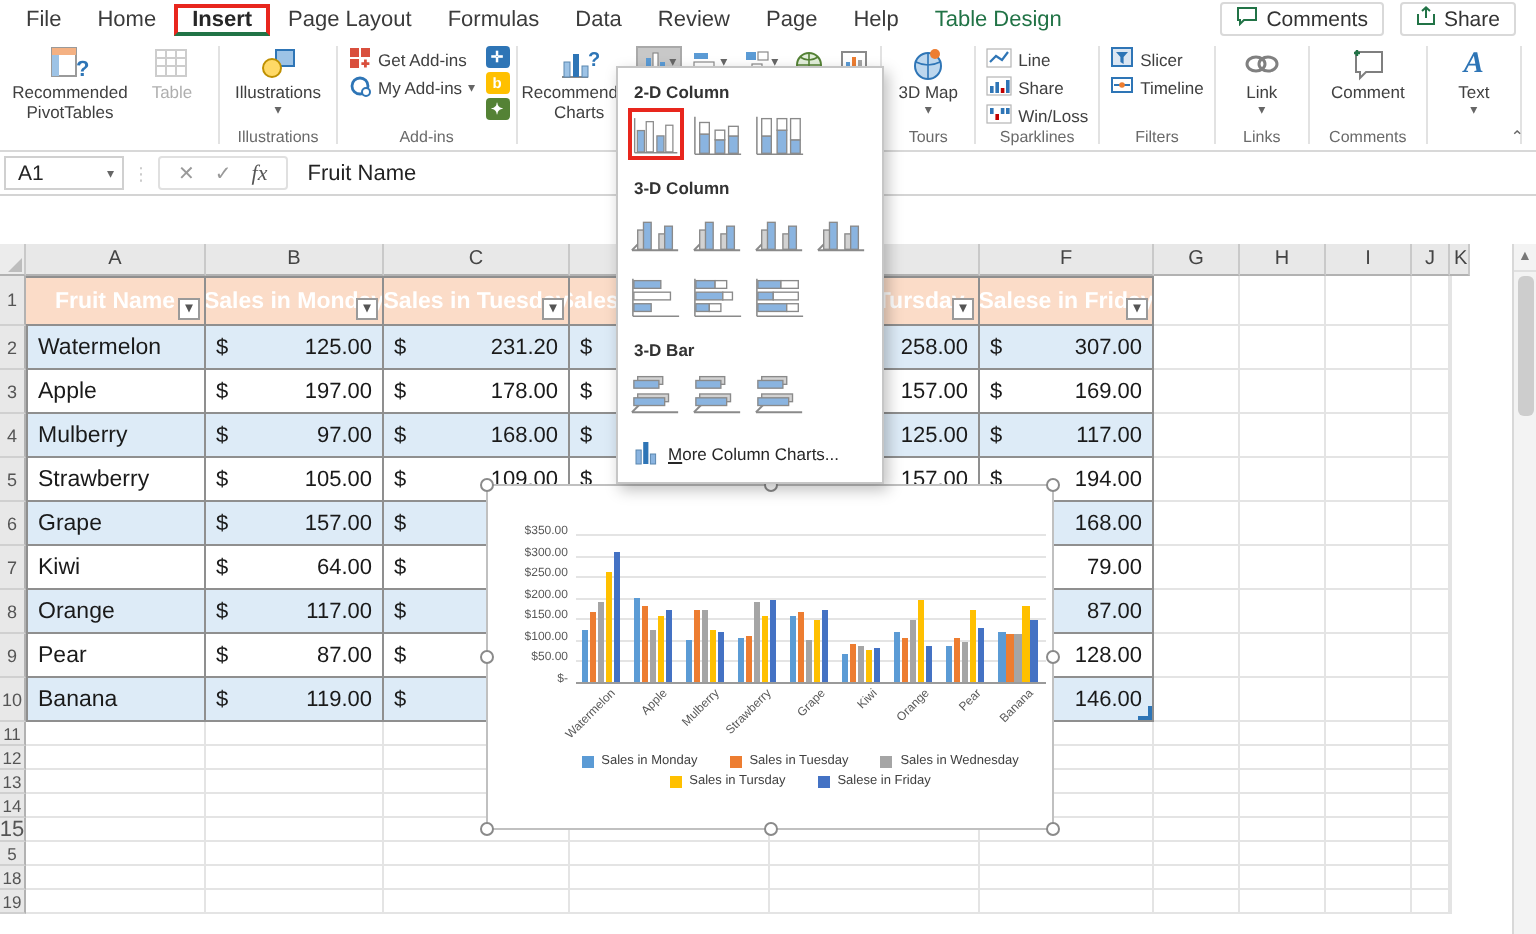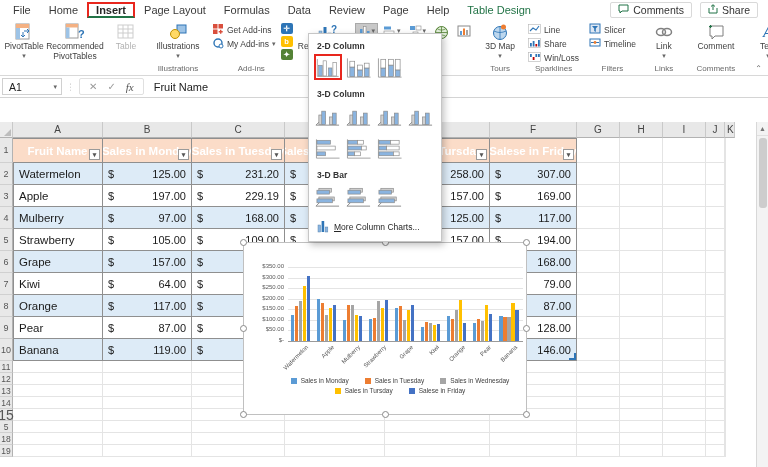--- a/index.html
+++ b/index.html
@@ -116,32 +116,20 @@
       </span>
       <span>Share</span>
     </div>
   </div>
 </div>
 
 <div class="ribbon">
 
   <div class="rgroup">
     <div class="rcontent">
-      <div class="bigbtn narrow">
-        <span class="ricon">
-          <svg width="18" height="18" viewBox="0 0 18 18">
-              <rect x="1" y="1" width="13" height="15" fill="#fff" stroke="#9a9a9a"></rect>
-              <rect x="1" y="1" width="13" height="4" fill="#f4b183"></rect>
-              <rect x="1" y="5" width="4" height="11" fill="#9dc3e6"></rect>
-              <path d="M9 8h5l-2-2m2 2l-2 2M8 9v5l-2-2m2 2l2-2" stroke="#2e75b6" fill="none" stroke-width="1"></path>
-            </svg>
-        </span>
-        <span>PivotTable</span>
-        <span class="dd">▾</span>
-      </div>
       <div class="bigbtn" style="width:62px">
         <span class="ricon">
           <svg width="20" height="18" viewBox="0 0 20 18">
               <rect x="1" y="1" width="12" height="14" fill="#fff" stroke="#9a9a9a"></rect>
               <rect x="1" y="1" width="12" height="3.5" fill="#f4b183"></rect>
               <rect x="1" y="4.5" width="3.5" height="10.5" fill="#9dc3e6"></rect>
               <text x="13" y="15" font-size="11" fill="#2e75b6" font-weight="bold">?</text>
             </svg>
         </span>
         <span>Recommended PivotTables</span>
@@ -502,21 +490,21 @@
       </div>
       <div class="srow" style="height:22px">
         <div class="rnum">3</div>
         <div class="cell wh fruit" style="width:90px;flex:0 0 90px">Apple</div>
         <div class="cell wh money" style="width:89px;flex:0 0 89px">
           <span>$</span>
           <span>197.00</span>
         </div>
         <div class="cell wh money" style="width:93px;flex:0 0 93px">
           <span>$</span>
-          <span>229.19</span>
+          <span>178.00</span>
         </div>
         <div class="cell wh money" style="width:100px;flex:0 0 100px">
           <span>$</span>
           <span></span>
         </div>
         <div class="cell wh money" style="width:105px;flex:0 0 105px">
           <span>$</span>
           <span>157.00</span>
         </div>
         <div class="cell wh money" style="width:87px;flex:0 0 87px">
@@ -782,21 +770,21 @@
         <div class="cell empty" style="width:100px;flex:0 0 100px"></div>
         <div class="cell empty" style="width:105px;flex:0 0 105px"></div>
         <div class="cell empty" style="width:87px;flex:0 0 87px"></div>
         <div class="cell empty" style="width:43px;flex:0 0 43px"></div>
         <div class="cell empty" style="width:43px;flex:0 0 43px"></div>
         <div class="cell empty" style="width:43px;flex:0 0 43px"></div>
         <div class="cell empty" style="width:19px;flex:0 0 19px"></div>
         <div class="cell empty" style="width:undefinedpx;flex:0 0 undefinedpx"></div>
       </div>
       <div class="srow" style="height:12px">
-        <div class="rnum" style="font-size:14px">15</div>
+        <div class="rnum" style="font-size:11px">15</div>
         <div class="cell empty" style="width:90px;flex:0 0 90px"></div>
         <div class="cell empty" style="width:89px;flex:0 0 89px"></div>
         <div class="cell empty" style="width:93px;flex:0 0 93px"></div>
         <div class="cell empty" style="width:100px;flex:0 0 100px"></div>
         <div class="cell empty" style="width:105px;flex:0 0 105px"></div>
         <div class="cell empty" style="width:87px;flex:0 0 87px"></div>
         <div class="cell empty" style="width:43px;flex:0 0 43px"></div>
         <div class="cell empty" style="width:43px;flex:0 0 43px"></div>
         <div class="cell empty" style="width:43px;flex:0 0 43px"></div>
         <div class="cell empty" style="width:19px;flex:0 0 19px"></div>

